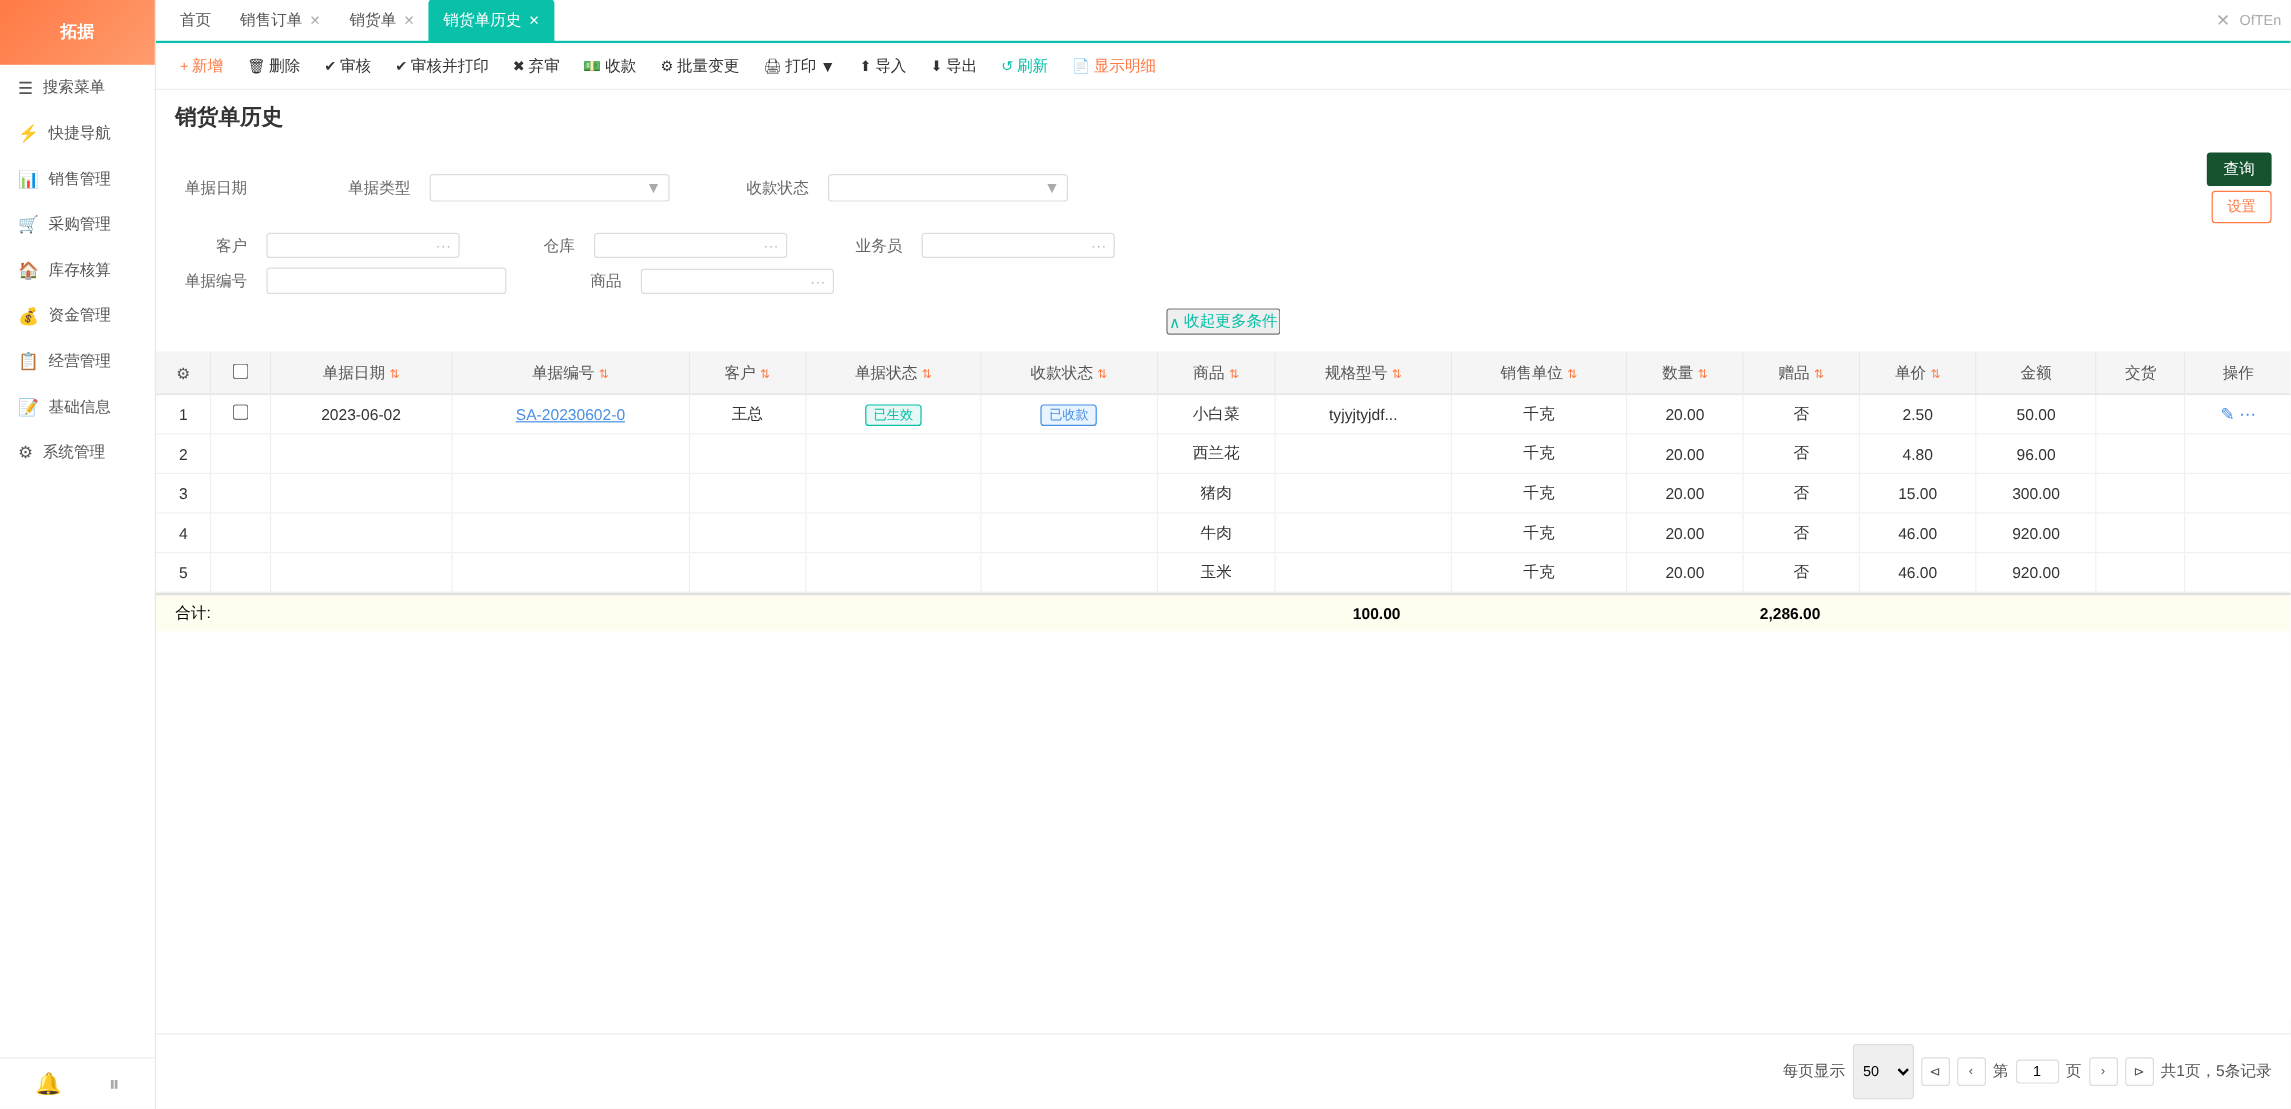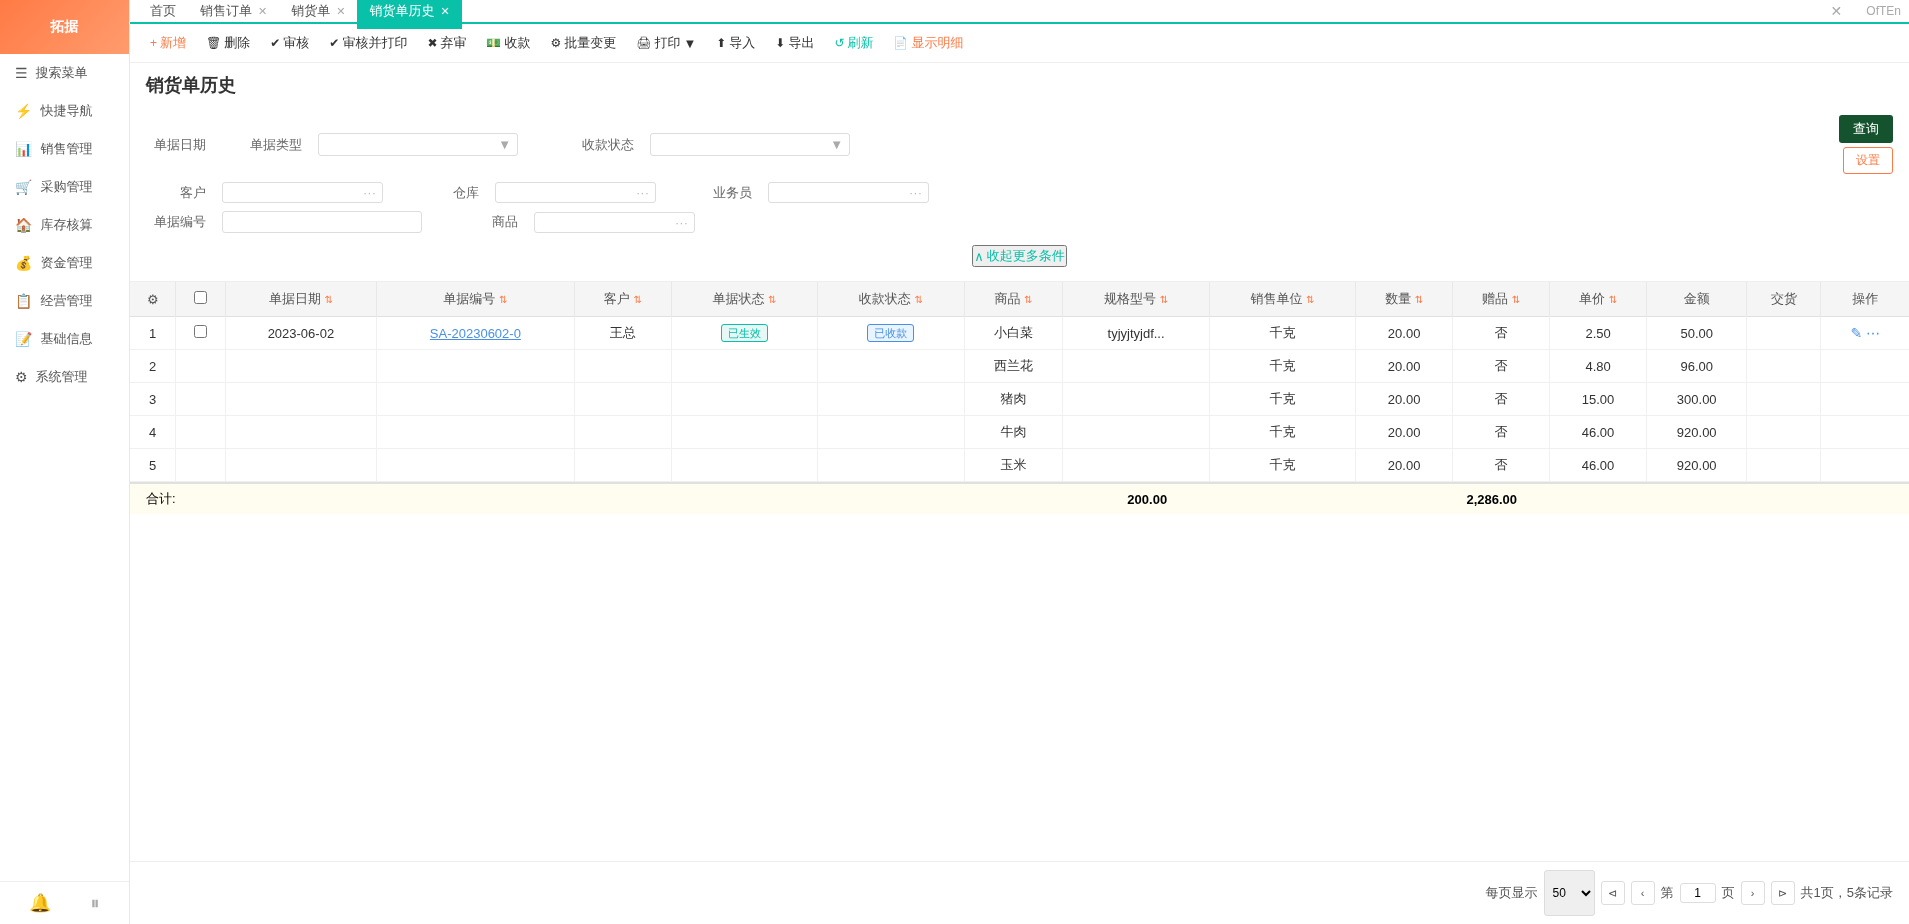--- a/index.html
+++ b/index.html
@@ -55,21 +55,21 @@
       flex-direction: column;
       overflow: hidden;
     }
 
     
     .tabs-bar {
       background: #fff;
       display: flex;
       align-items: center;
       border-bottom: 2px solid #09c0a8;
-      height: 24px;
+      height: 36px;
       padding: 0 8px;
     }
     .tab {
       padding: 0 12px;
       height: 36px;
       display: flex;
       align-items: center;
       cursor: pointer;
       color: #555;
       font-size: 13px;
@@ -370,21 +370,21 @@
     </div>
     <div class="tab">
       <span>销货单</span>
       <span class="tab-close">✕</span>
     </div>
     <div class="tab active">
       <span>销货单历史</span>
       <span class="tab-close">✕</span>
     </div>
     <div class="close-all-btn">✕</div>
-    <div style="margin-left:24px;color:#aaa;font-size:12px;">OfTEn</div>
+    <div style="margin-left:8px;color:#aaa;font-size:12px;">OfTEn</div>
   </div>
 
   <div class="toolbar">
     <button class="toolbar-btn orange">
       <span class="btn-icon">+</span>
       <span>新增</span>
     </button>
     <button class="toolbar-btn">
       <span class="btn-icon">🗑</span>
       <span>删除</span>
@@ -433,21 +433,21 @@
   </div>
 
   <div class="filter-area">
     <div style="display:flex;align-items:center;margin-bottom:10px;">
       <span class="page-title">销货单历史</span>
     </div>
 
     <div class="filter-row">
       <span class="filter-label">单据日期</span>
 
-      <span class="filter-label" style="margin-left:20px;">单据类型</span>
+      <span class="filter-label" style="margin-left:60px;">单据类型</span>
       <div class="filter-select" style="min-width:200px;">
         <span></span>
         <span class="chevron">▼</span>
       </div>
 
       <span class="filter-label" style="margin-left:40px;">收款状态</span>
       <div class="filter-select" style="min-width:200px;">
         <span></span>
         <span class="chevron">▼</span>
       </div>
@@ -650,21 +650,21 @@
             <td></td>
           </tr>
         </tbody>
     </table>
 
     <div style="background:#fffdf0;border-top:2px solid #e0e0e0;display:flex;align-items:center;padding:6px 0;">
       <div style="width:calc(80px + 40px + 90px + 120px + 80px + 80px + 80px + 120px + 90px + 80px);display:flex;align-items:flex-start;padding-left:16px;">
         <span>合计:</span>
       </div>
       <div style="flex:1;text-align:center;font-weight:bold;">
-        <span>200.00</span>
+        <span>100.00</span>
       </div>
       <div style="width:30px;"></div>
       <div style="flex:1;text-align:center;font-weight:bold;padding-right:60px;">
         <span>2,286.00</span>
       </div>
       <div style="width:200px;"></div>
     </div>
   </div>
 
   <div class="pagination">

